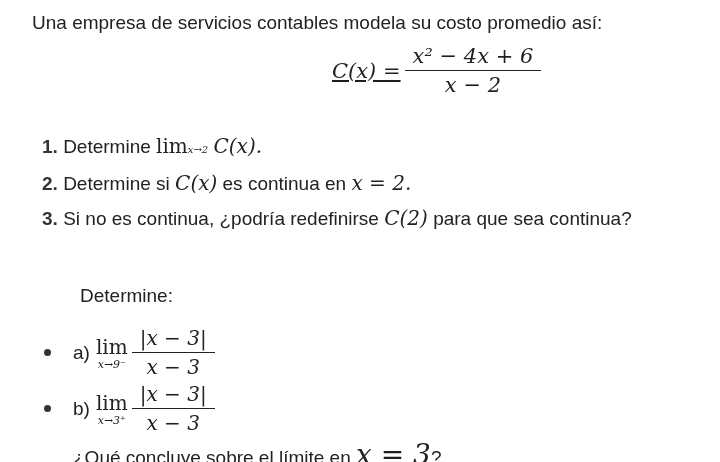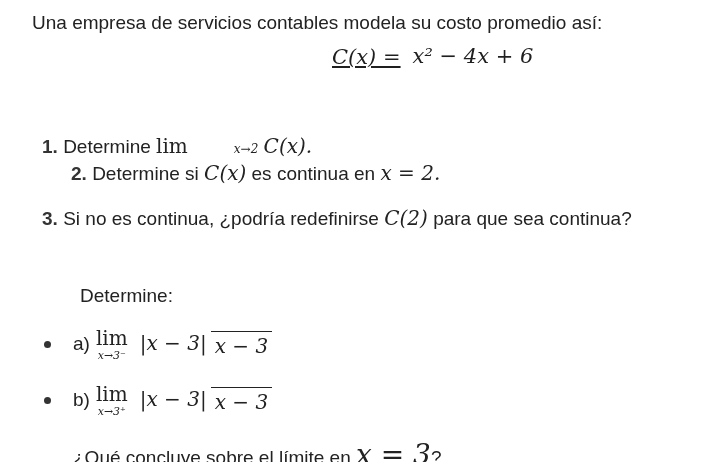--- a/index.html
+++ b/index.html
@@ -3,47 +3,48 @@
 <meta charset="utf-8">
 <style>
   html, body { margin:0; padding:0; background:#ffffff; }
   body { width:720px; height:462px; position:relative; overflow:hidden; color:#1f1f1f;
          font-family:"Liberation Sans", "DejaVu Sans", sans-serif; }
   .abs { position:absolute; white-space:nowrap; }
   .txt { font-size:19px; color:#222; }
   .math { font-family:"DejaVu Serif", "Liberation Serif", serif; }
   .mi { font-style:italic; }
   .num { font-weight:bold; color:#333; }
-  .frac { display:inline-flex; flex-direction:row; align-items:center; vertical-align:middle; }
+  .frac { display:inline-flex; flex-direction:column; align-items:center; vertical-align:middle; }
   .frac .n { padding:0 4px 2px 4px; }
   .frac .d { border-top:1.5px solid #222; padding:2px 4px 0 4px; width:100%; text-align:center; }
   .lim { display:inline-flex; flex-direction:column; align-items:center; vertical-align:middle; }
   .lim .sub { font-size:11px; font-style:italic; line-height:12px; }
   .bullet { width:7px; height:7px; border-radius:50%; background:#333; display:inline-block; }
 </style>
 </head>
 <body>
 
 <div class="abs txt" style="left:32px;top:4px;margin-top:8px;">Una empresa de servicios contables modela su costo promedio así:</div>
 
 <div class="abs math" style="left:332px;top:44px;font-size:21px;display:flex;align-items:center;">
   <span class="mi" style="margin-right:8px;text-decoration:underline;">C(x) =</span>
   <span class="frac">
     <span class="n mi">x² − 4x + 6</span>
+    <span class="d mi">x − 2</span>
   </span>
 </div>
 
 <div class="abs txt" style="left:42px;top:134px;">
   <span class="num">1.</span>
   <span>Determine</span>
-  <span class="math" style="font-size:20px;">lim</span><span class="math mi" style="font-size:12px;margin-left:46px;">x→2</span>
+  <span class="math" style="font-size:20px;">lim</span><span class="math mi" style="font-size:10px;">x→2</span>
   <span class="math mi" style="font-size:20px;margin-top:20px;">C(x).</span>
 </div>
 
-<div class="abs txt" style="left:42px;top:161px;margin-left:29px;">
+<div class="abs txt" style="left:42px;top:171px;">
   <span class="num">2.</span>
   <span>Determine si</span>
   <span class="math mi" style="font-size:20px;">C(x)</span>
   <span>es continua en</span>
   <span class="math mi" style="font-size:20px;">x = 2.</span>
 </div>
 
 <div class="abs txt" style="left:42px;top:206px;text-align:right;">
   <span class="num">3.</span>
   <span>Si no es continua, ¿podría redefinirse</span>
@@ -51,21 +52,21 @@
   <span>para que sea continua?</span>
 </div>
 
 <div class="abs txt" style="left:32px;top:285px;margin-left:48px;">Determine:</div>
 
 <div class="abs txt" style="left:44px;top:326px;display:flex;align-items:center;">
   <span class="bullet" style="margin-right:22px;"></span>
   <span style="margin-right:6px;">a)</span>
   <span class="lim math" style="margin-right:8px;">
     <span style="font-size:20px;">lim</span>
-    <span class="sub">x→3⁻</span>
+    <span class="sub">x→9⁻</span>
   </span>
   <span class="frac math" style="font-size:20px;">
     <span class="n mi">|x − 3|</span>
     <span class="d mi">x − 3</span>
   </span>
 </div>
 
 <div class="abs txt" style="left:44px;top:382px;display:flex;align-items:center;">
   <span class="bullet" style="margin-right:22px;"></span>
   <span style="margin-right:6px;">b)</span>

